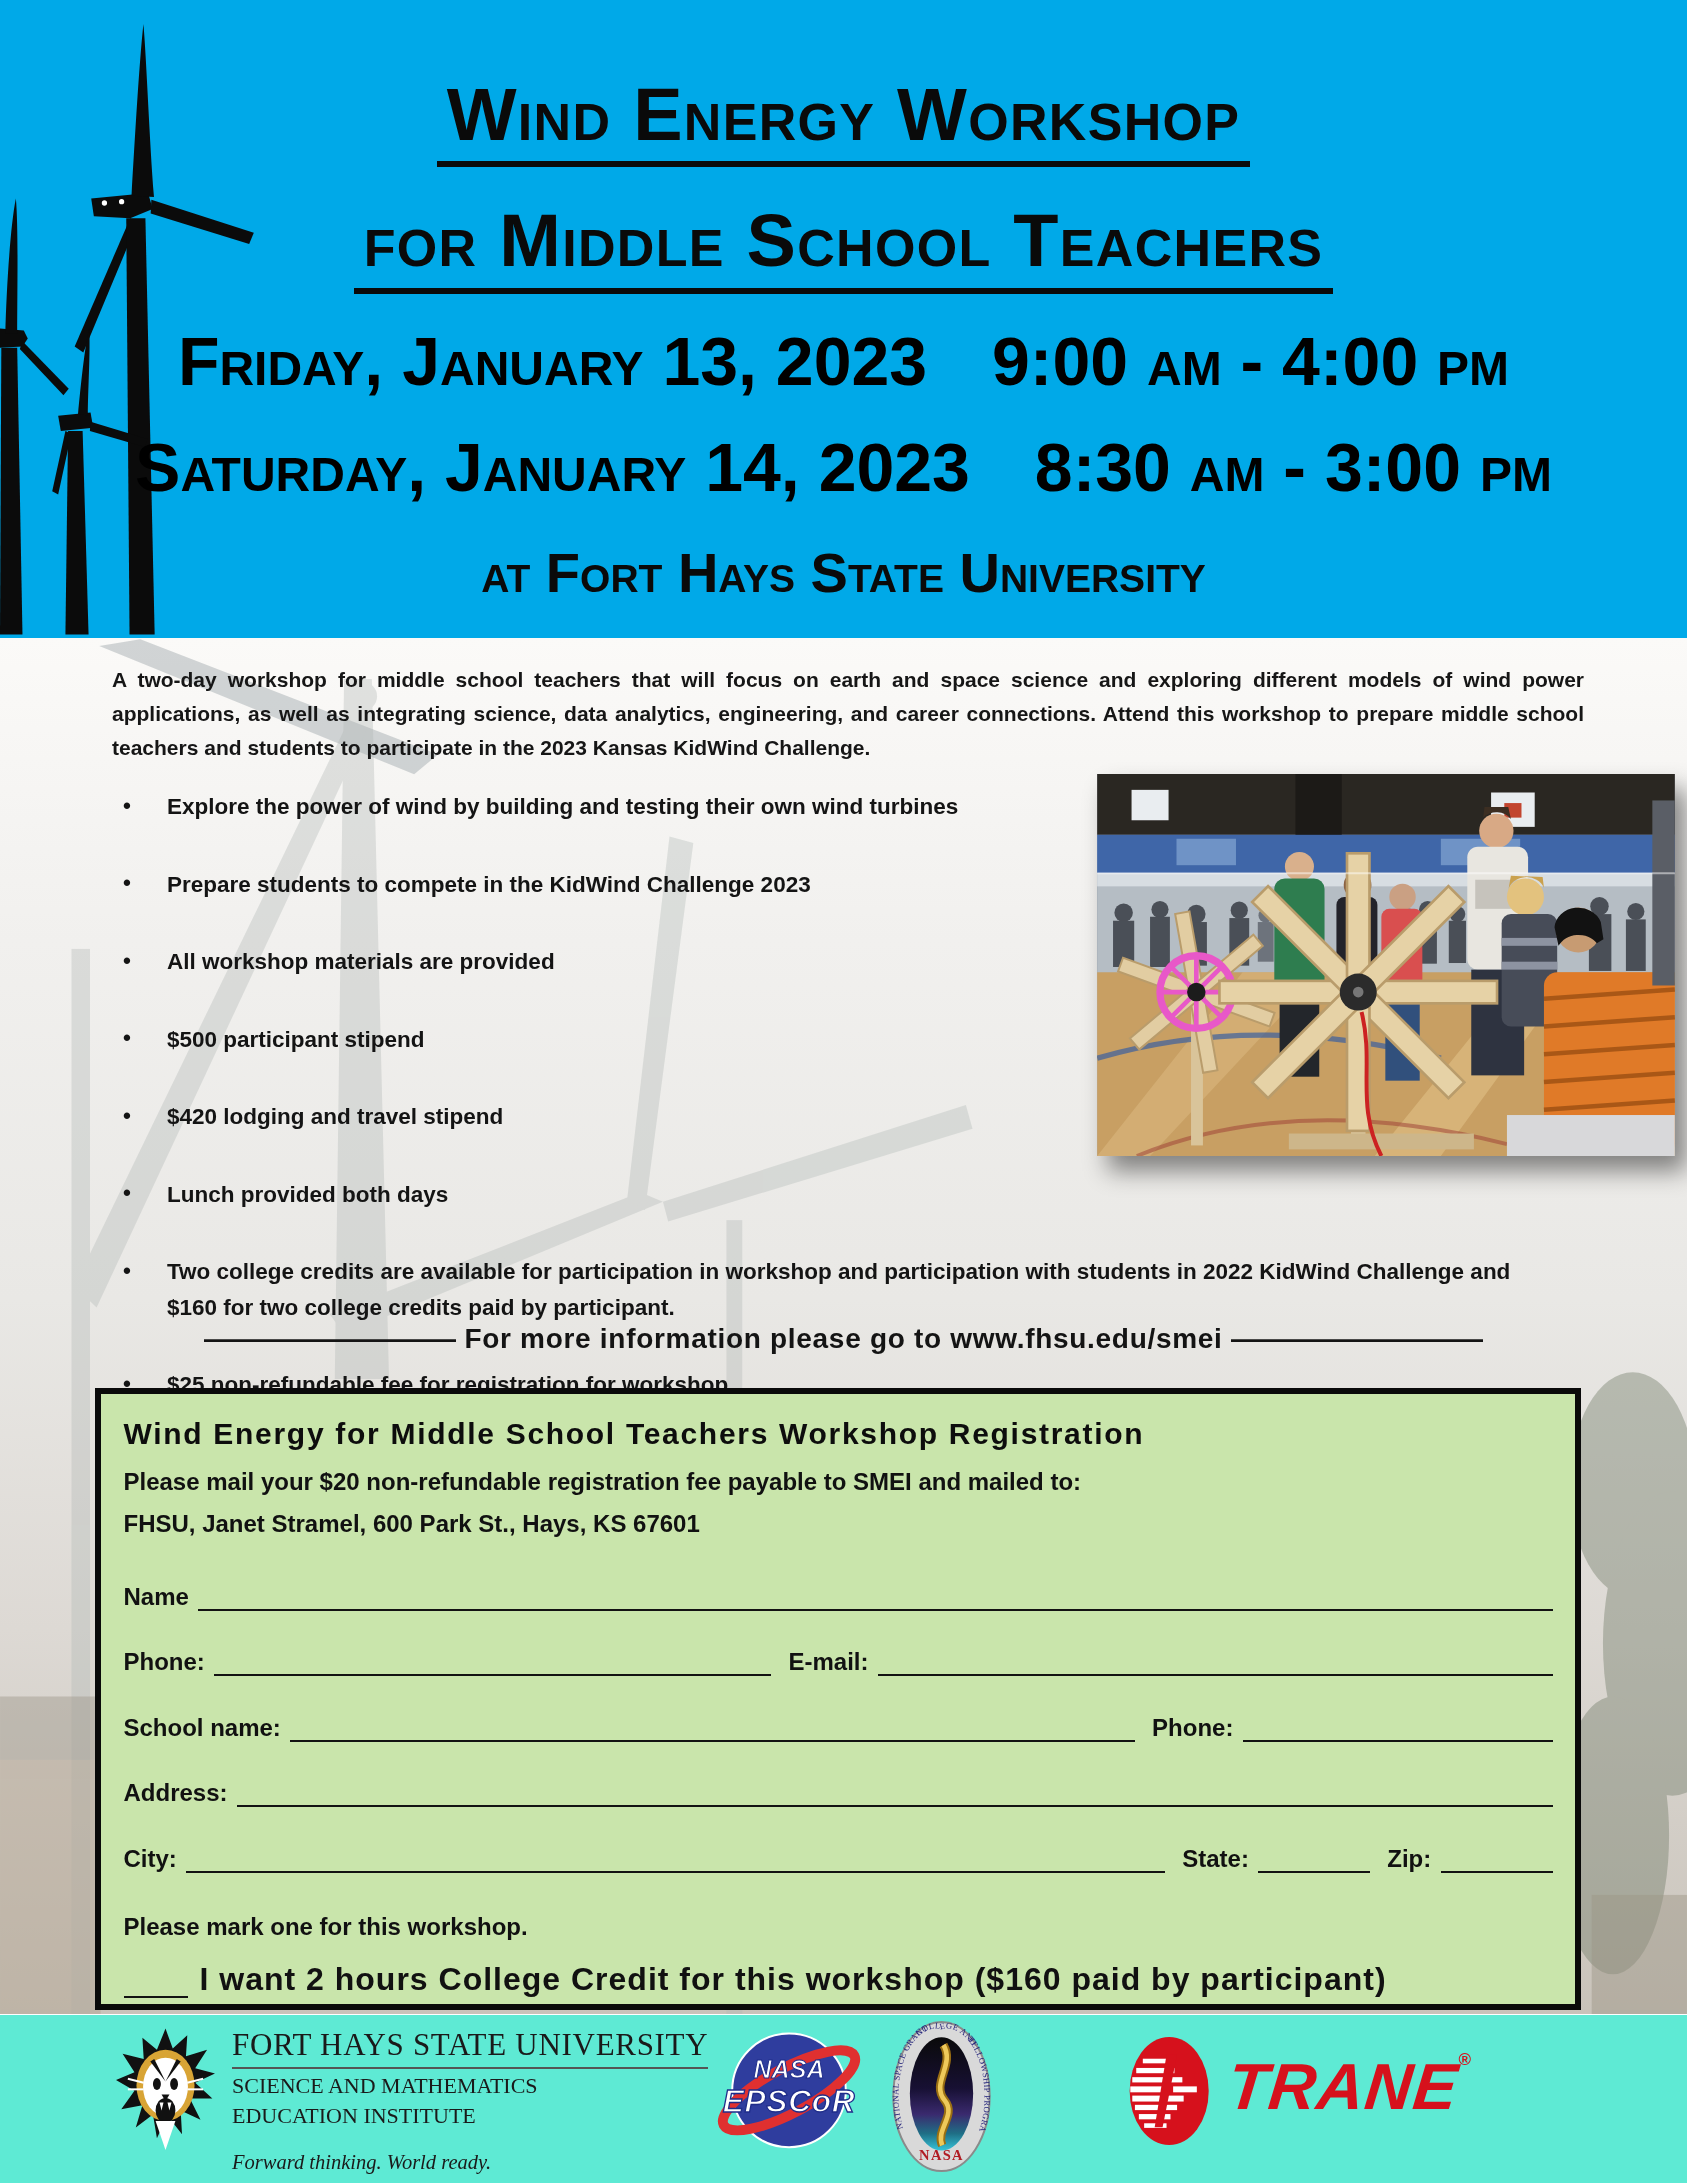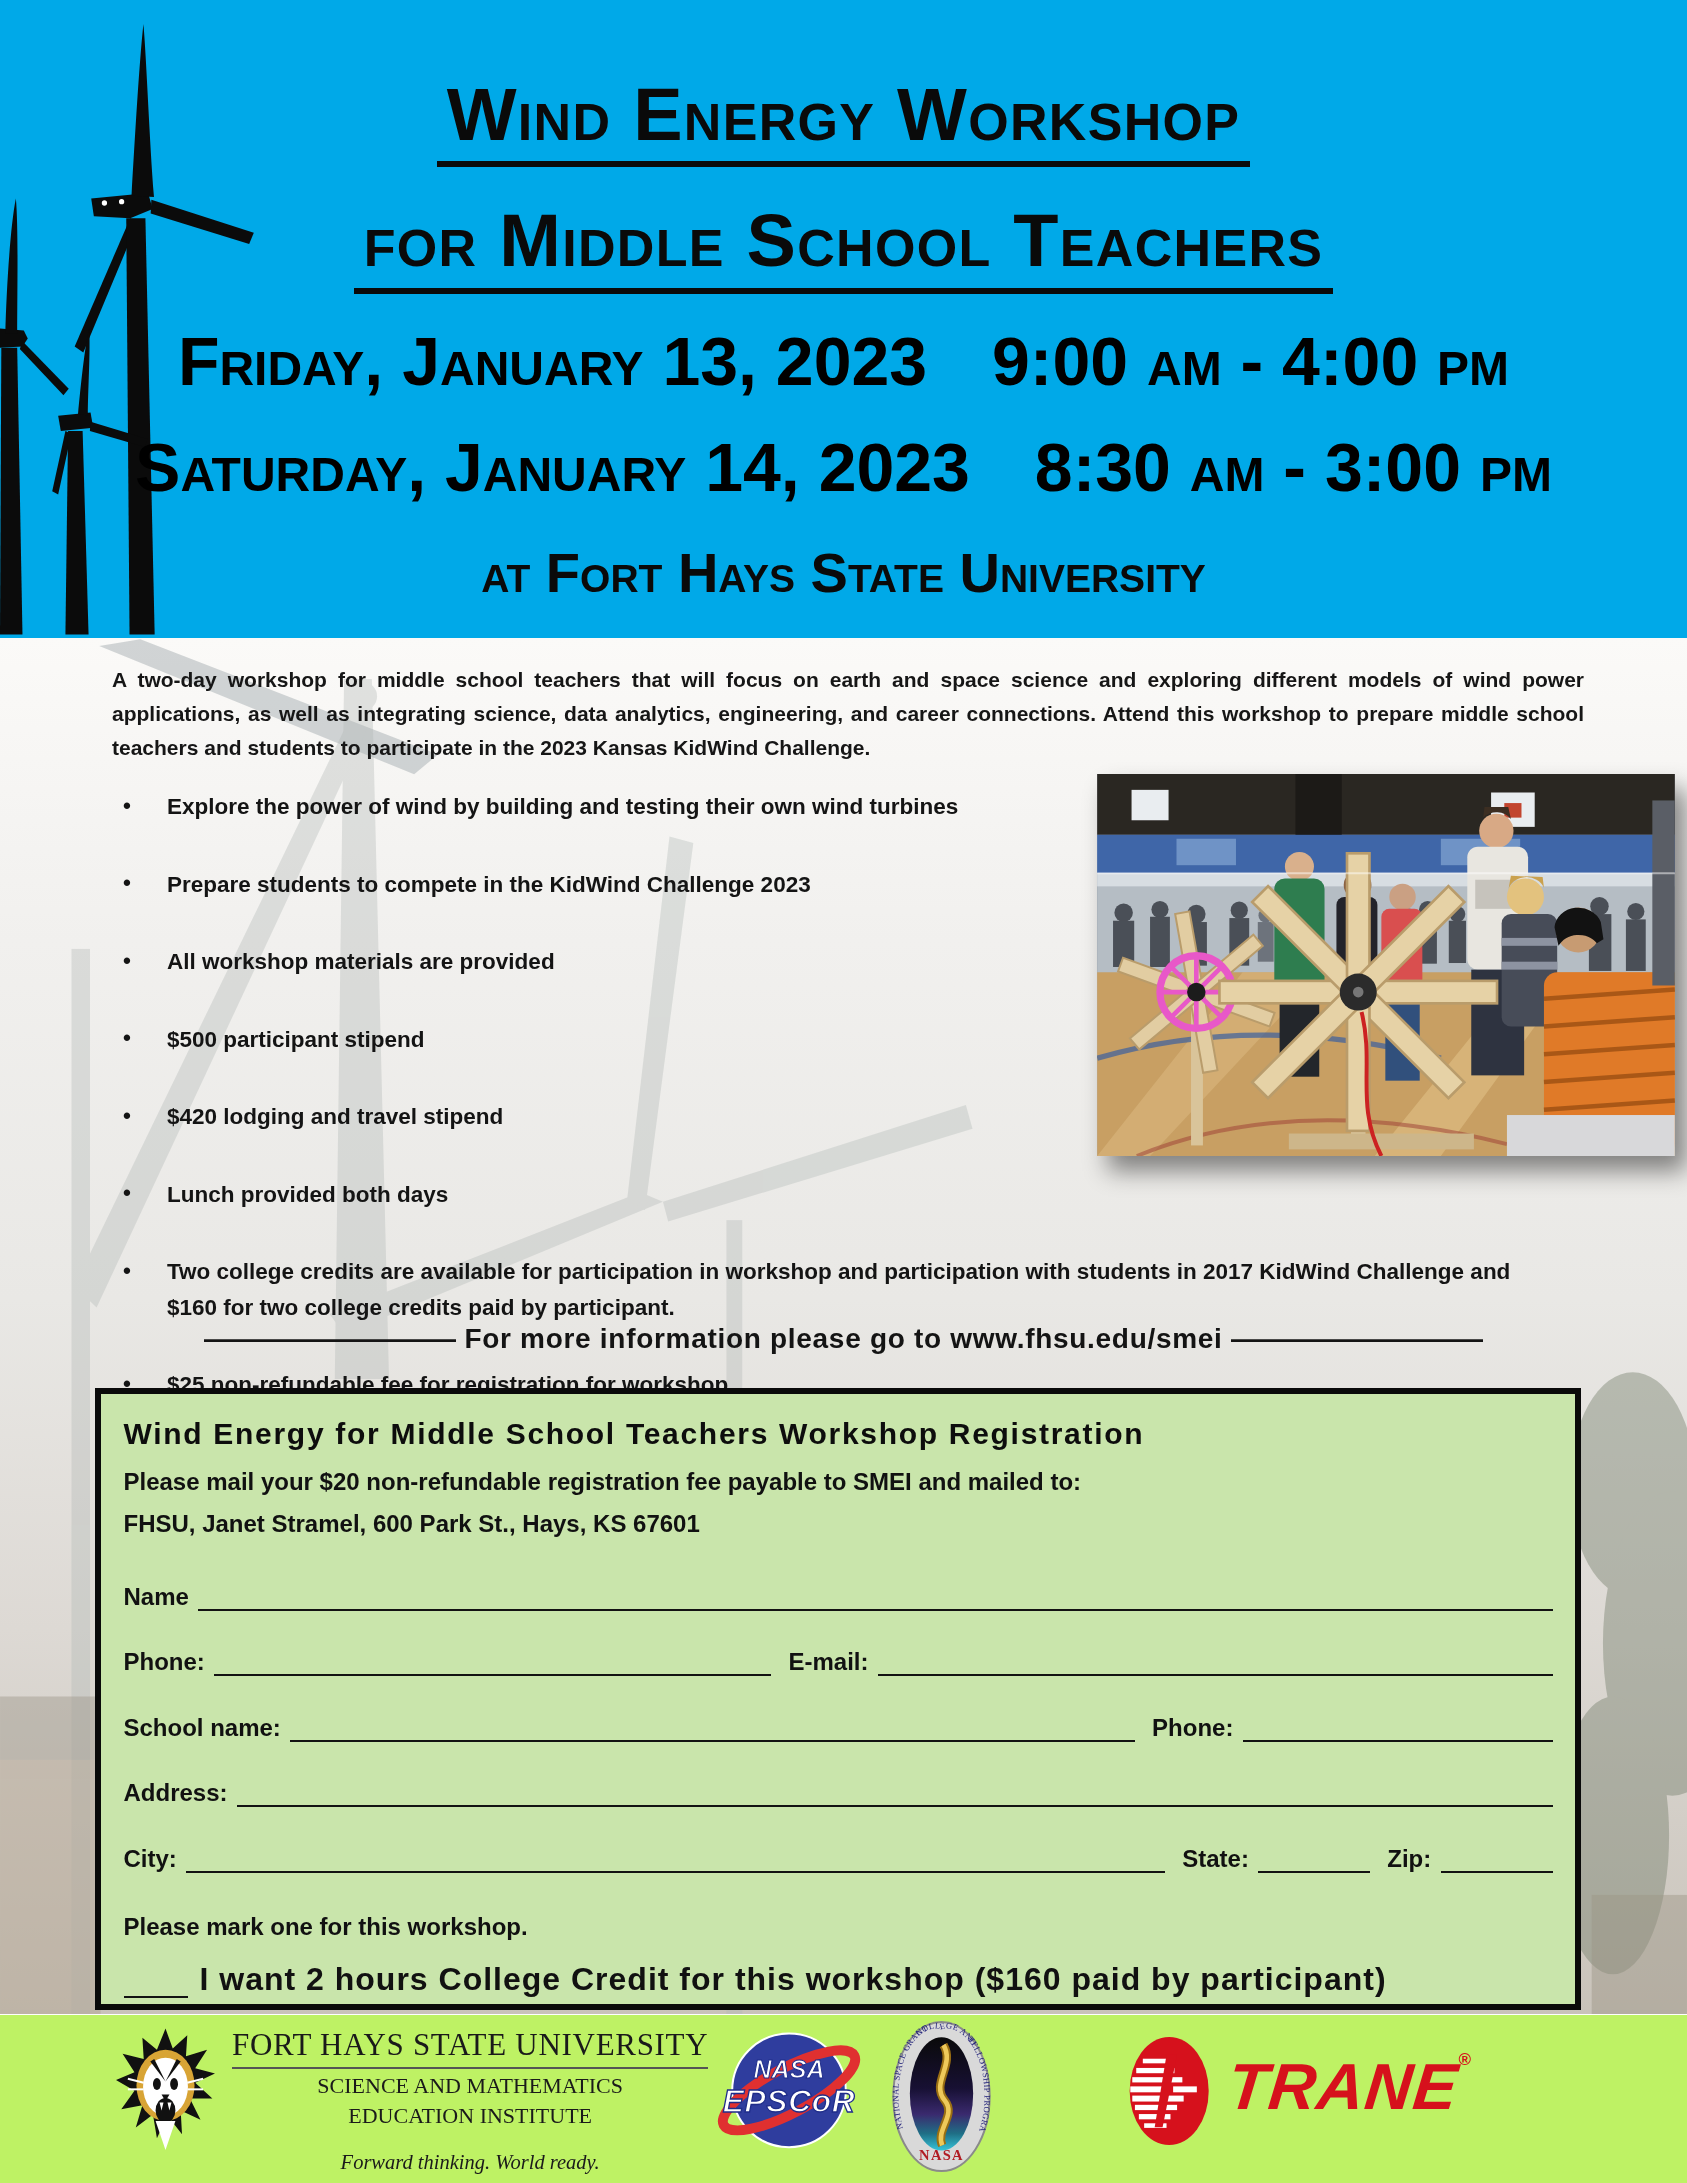--- a/index.html
+++ b/index.html
@@ -59,21 +59,21 @@
   .g115{flex:1.15 1 auto;}
   .g150{flex:1.5 1 auto;}
   .g55{flex:0.55 1 auto;}
   .w170{flex:0 0 112px;}
   .mark-note{font-size:24px;font-weight:700;margin-top:40px;}
   .opt-row{display:flex;align-items:flex-end;font-size:32px;font-weight:700;
            letter-spacing:1px;margin-top:20px;}
   .opt-row .blank{flex:0 0 64px;margin-right:12px;}
 
   
-  .footer{position:absolute;left:0;top:2015px;width:1687px;height:169px;background:#bef264;text-align:center;}
+  .footer{position:absolute;left:0;top:2015px;width:1687px;height:169px;background:#5eead4;}
   .fhsu{position:absolute;left:116px;top:12px;display:flex;}
   .fhsu-text{margin-left:17px;}
   .fhsu-name{font-family:"Liberation Serif",serif;font-size:31px;letter-spacing:0.7px;color:#1a1a1a;
              border-bottom:2.6px solid #555;padding-bottom:4px;display:inline-block;}
   .fhsu-dept{font-family:"Liberation Serif",serif;font-size:22px;color:#1a1a1a;margin-top:5.3px;line-height:1.12;}
   .fhsu-tag{font-family:"Liberation Serif",serif;font-style:italic;font-size:20.5px;color:#1a1a1a;
             margin-top:22.5px;}
   .epscor{position:absolute;left:715px;top:8px;}
   .seal{position:absolute;left:892px;top:5.3px;}
   .trane{position:absolute;left:1128px;top:20px;display:flex;align-items:flex-start;}
@@ -159,21 +159,21 @@
 
     <div class="intro">A two-day workshop for middle school teachers that will focus on earth and space science and exploring different models of wind power applications, as well as integrating science, data analytics, engineering, and career connections.  Attend this workshop to prepare middle school teachers and students to participate in the 2023 Kansas KidWind Challenge.</div>
 
     <ul class="bullets">
       <li><span class="dot">•</span><span>Explore the power of wind by building and testing their own wind turbines</span></li>
       <li><span class="dot">•</span><span>Prepare students to compete in the KidWind Challenge 2023</span></li>
       <li><span class="dot">•</span><span>All workshop materials are provided</span></li>
       <li><span class="dot">•</span><span>$500 participant stipend</span></li>
       <li><span class="dot">•</span><span>$420 lodging and travel stipend</span></li>
       <li><span class="dot">•</span><span>Lunch provided both days</span></li>
-      <li class="wide"><span class="dot">•</span><span>Two college credits are available for participation in workshop and participation with students in 2017 KidWind Challenge and $160 for two college credits paid by participant.</span></li>
+      <li class="wide"><span class="dot">•</span><span>Two college credits are available for participation in workshop and participation with students in 2022 KidWind Challenge and $160 for two college credits paid by participant.</span></li>
       <li><span class="dot">•</span><span>$25 non-refundable fee for registration for workshop</span></li>
     </ul>
 
     <svg class="photo" width="578" height="382" viewBox="0 0 874 578">
       <rect x="0" y="0" width="874" height="578" fill="#b5bdc4"></rect>
       <rect x="0" y="0" width="874" height="92" fill="#2a2722"></rect>
       <rect x="300" y="0" width="70" height="150" fill="#1c1a17"></rect>
       <rect x="0" y="92" width="874" height="58" fill="#3f66a8"></rect>
       <rect x="120" y="98" width="90" height="40" fill="#6f93c6"></rect>
       <rect x="520" y="98" width="120" height="40" fill="#6f93c6"></rect>

